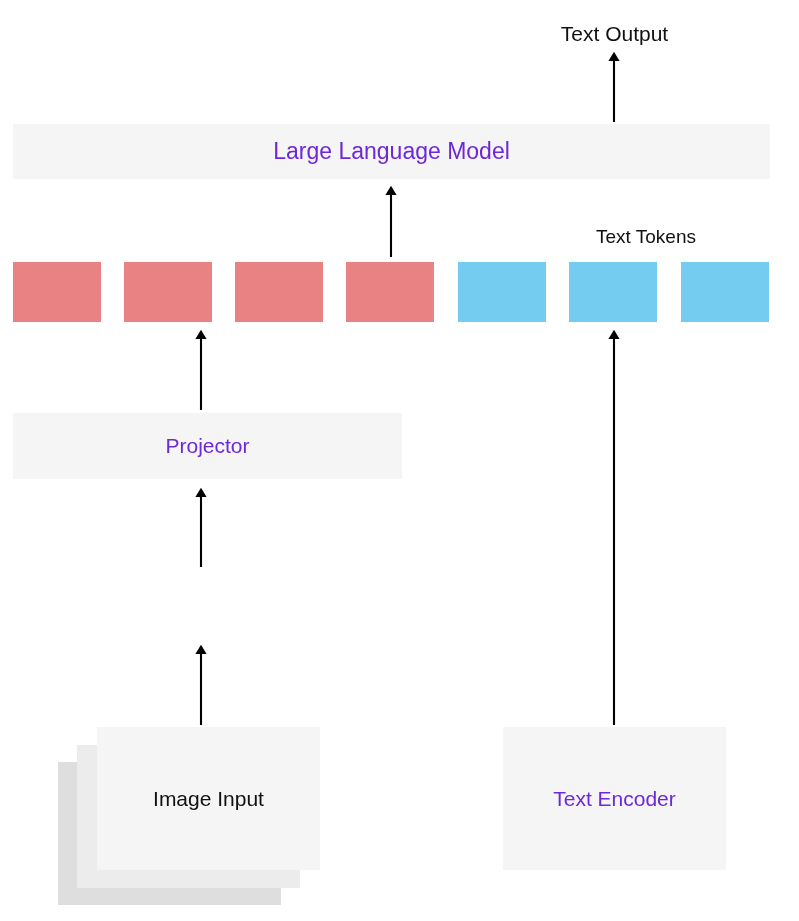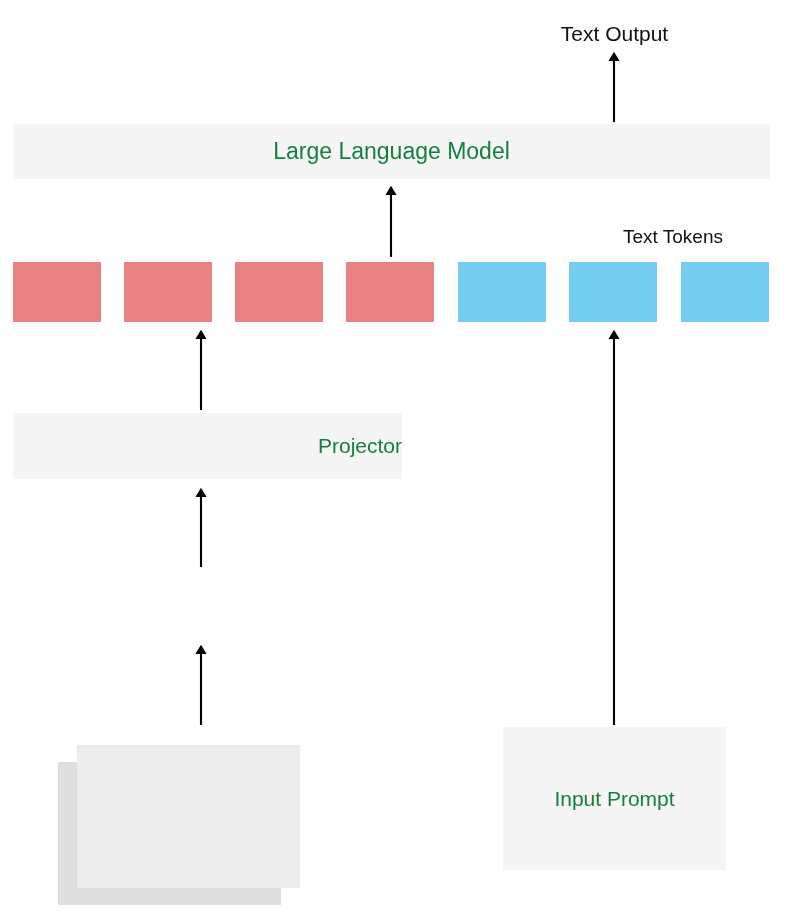--- a/index.html
+++ b/index.html
@@ -17,21 +17,21 @@
     height: 921px;
     background: #ffffff;
     overflow: hidden;
   }
   .node {
     position: absolute;
     box-sizing: border-box;
     display: flex;
     align-items: center;
     justify-content: center;
-    color: #15803d;
+    color: #6d28d9;
   }
   .panel {
     background: #f5f5f5;
   }
   .label-text {
     position: absolute;
     color: #111111;
     white-space: nowrap;
     text-align: center;
   }
@@ -44,21 +44,20 @@
 
   
   #llm-box {
     left: 13px;  top: 124px;  width: 757px; height: 55px;
     font-size: 23px;
   }
   
   #projector-box {
     left: 13px;  top: 413px;  width: 389px; height: 66px;
     font-size: 21px;
-    justify-content: flex-end;
   }
   
   #vision-encoder-box {
     left: 13px;  top: 570px;  width: 389px; height: 65px;
     font-size: 21px;
   }
   
   #text-prompt-box {
     left: 503px; top: 727px; width: 223px; height: 143px;
     font-size: 21px;
@@ -93,41 +92,44 @@
 
 <div id="diagram">
 
   <div class="label-text" id="text-output-label" style="left:503px; width:223px; text-align:center;">Text Output</div>
 
   <div class="node panel" id="llm-box">
     <span>Large Language Model</span>
   </div>
 
 
-  <div class="label-text" id="text-tokens-label" style="left:543px; width:180px; text-align:right;">Text Tokens</div>
+  <div class="label-text" id="text-tokens-label" style="left:556px; width:180px; text-align:center;">Text Tokens</div>
 
   <div class="token image-token" style="left:13px; top:262px; width:88px; height:60px;"></div>
   <div class="token image-token" style="left:124px; top:262px; width:88px; height:60px;"></div>
   <div class="token image-token" style="left:235px; top:262px; width:88px; height:60px;"></div>
   <div class="token image-token" style="left:346px; top:262px; width:88px; height:60px;"></div>
 
   <div class="token text-token" style="left:458px; top:262px; width:88px; height:60px;"></div>
   <div class="token text-token" style="left:569px; top:262px; width:88px; height:60px;"></div>
   <div class="token text-token" style="left:681px; top:262px; width:88px; height:60px;"></div>
 
   <div class="node panel" id="projector-box">
     <span>Projector</span>
   </div>
 
 
   <div class="img-card" id="img-card-back"></div>
   <div class="img-card" id="img-card-mid"></div>
+  <div class="img-card" id="img-card-front">
+    <span>Image Input</span>
+  </div>
 
   <div class="node panel" id="text-prompt-box">
-    <span>Input Prompt</span>
+    <span>Text Encoder</span>
   </div>
 
   <svg class="arrows" viewBox="0 0 799 921">
     <defs>
       <marker id="arrowhead" markerWidth="7" markerHeight="7" refX="2.6" refY="3.1" orient="auto" markerUnits="strokeWidth">
         <path d="M0,0.3 L0,5.9 L4.6,3.1 z" fill="#000000"></path>
       </marker>
     </defs>
 
     <line x1="614" y1="122" x2="614" y2="56" stroke="#000000" stroke-width="2.1" marker-end="url(#arrowhead)"></line>

